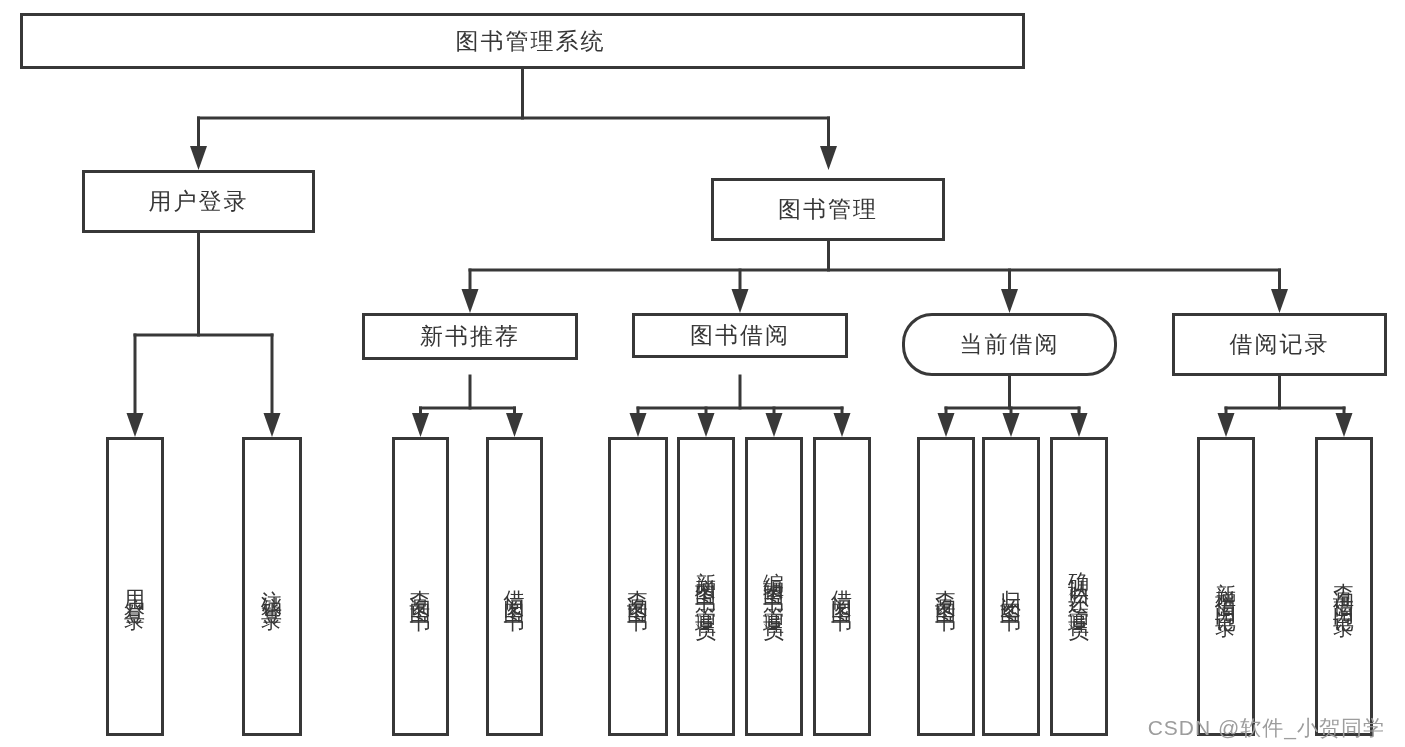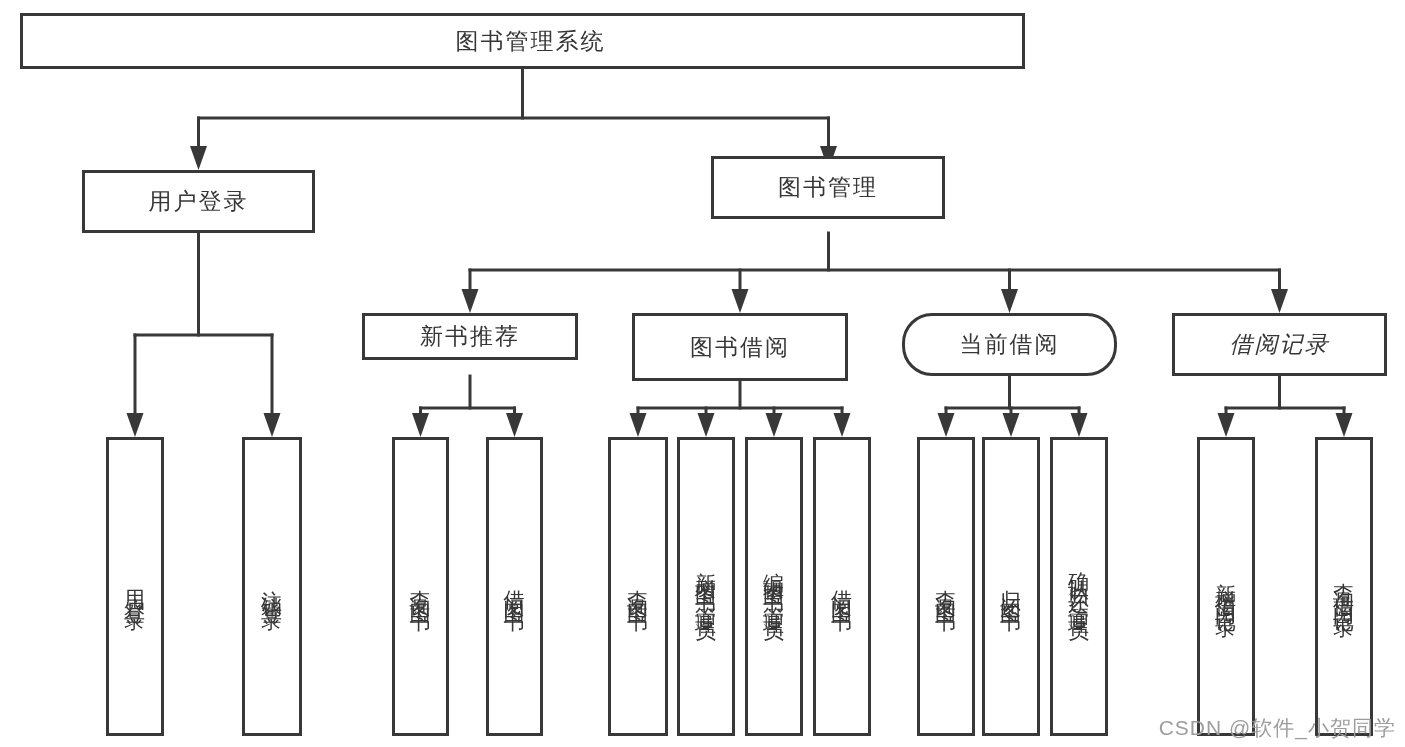--- a/index.html
+++ b/index.html
@@ -31,21 +31,21 @@
   .vlabel {
     writing-mode: vertical-rl;
     text-orientation: mixed;
     font-size: 21px;
     letter-spacing: 7px;
     line-height: 1;
   }
   #watermark {
     position: absolute;
     top: 714px;
-    right: 9px;
+    right: 20px;
     font-size: 21px;
     letter-spacing: 1px;
     color: #9d9d9d;
     white-space: nowrap;
   }
 </style>
 </head>
 <body>
 
 <div id="stage">
@@ -126,34 +126,34 @@
     </g>
   </svg>
 
   <div class="box" style="left:20px; top:13px; width:1005px; height:56px;padding-left:16px;">
     <span class="hlabel">图书管理系统</span>
   </div>
 
   <div class="box" style="left:82px; top:170px; width:233px; height:63px;">
     <span class="hlabel">用户登录</span>
   </div>
-  <div class="box" style="left:711px; top:156px; width:234px; height:63px;">
+  <div class="box" style="left:711px; top:178px; width:234px; height:63px;">
     <span class="hlabel">图书管理</span>
   </div>
 
   <div class="box" style="left:362px; top:313px; width:216px; height:47px;">
     <span class="hlabel">新书推荐</span>
   </div>
-  <div class="box" style="left:632px; top:313px; width:216px; height:68px;">
+  <div class="box" style="left:632px; top:313px; width:216px; height:45px;">
     <span class="hlabel">图书借阅</span>
   </div>
   <div class="box" style="left:902px; top:313px; width:215px; height:63px;border-radius:30px;">
     <span class="hlabel">当前借阅</span>
   </div>
-  <div class="box" style="left:1172px; top:313px; width:215px; height:63px;font-style:italic;">
+  <div class="box" style="left:1172px; top:313px; width:215px; height:63px;">
     <span class="hlabel">借阅记录</span>
   </div>
 
   <div class="box" style="left:106px; top:437px; width:58px; height:299px;">
     <span class="vlabel">用户登录</span>
   </div>
   <div class="box" style="left:242px; top:437px; width:60px; height:299px;">
     <span class="vlabel">注销登录</span>
   </div>
 

